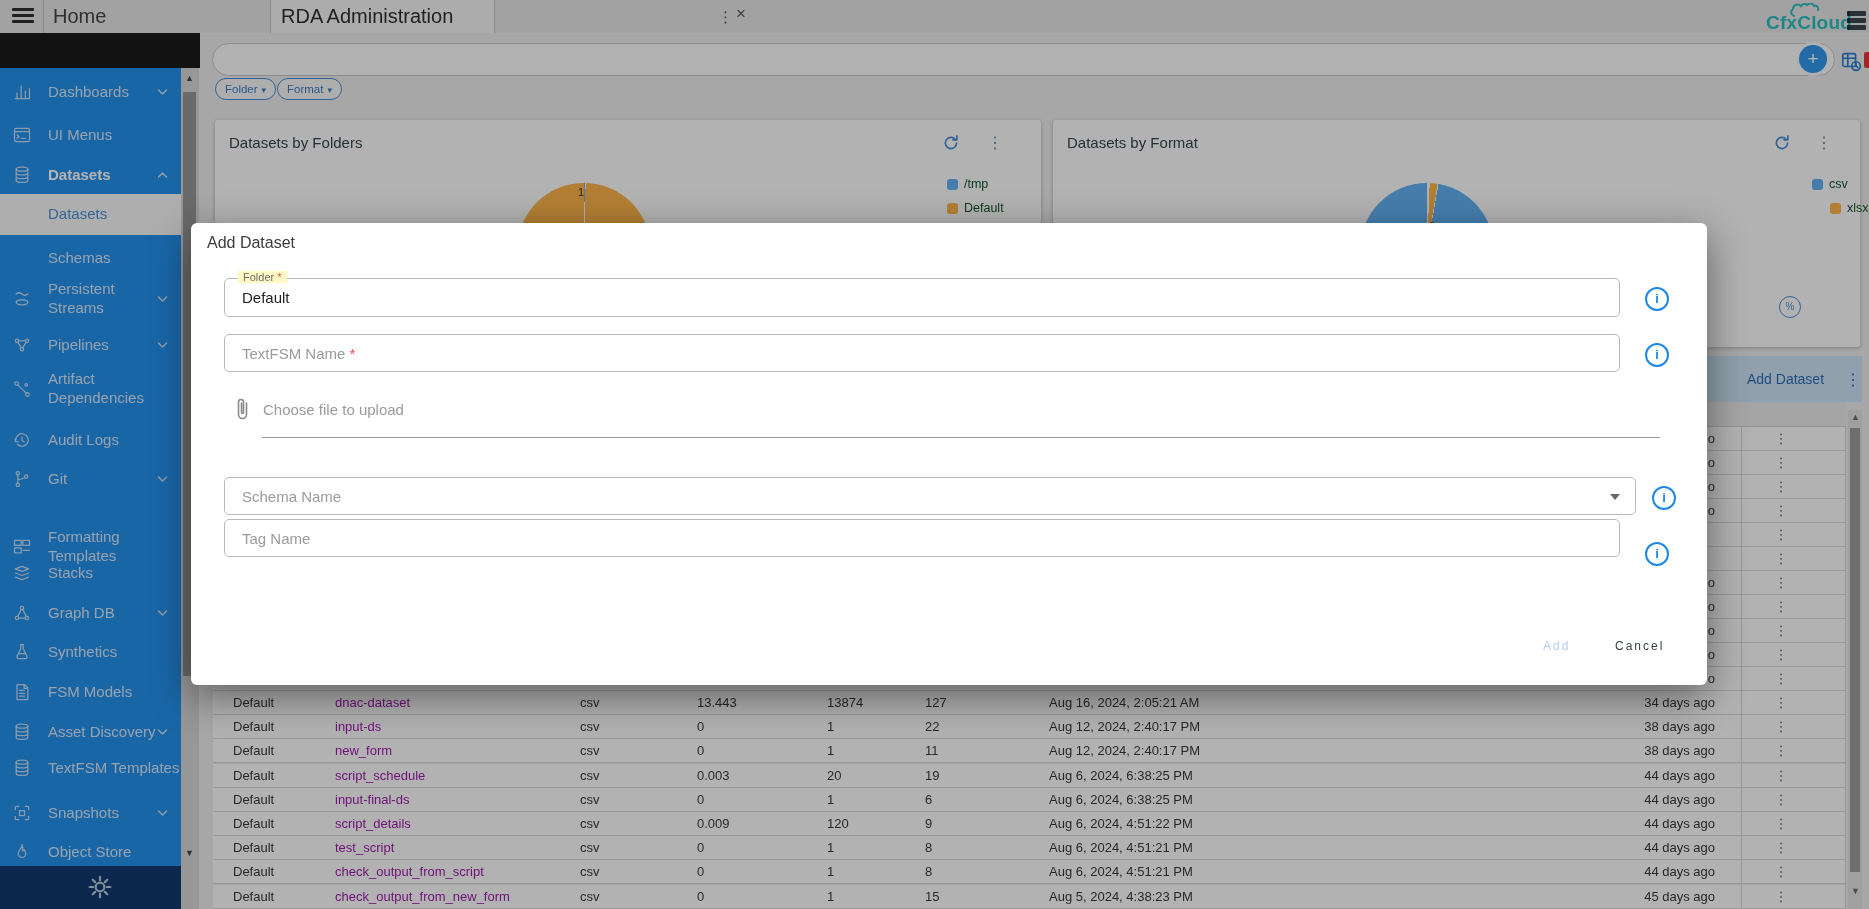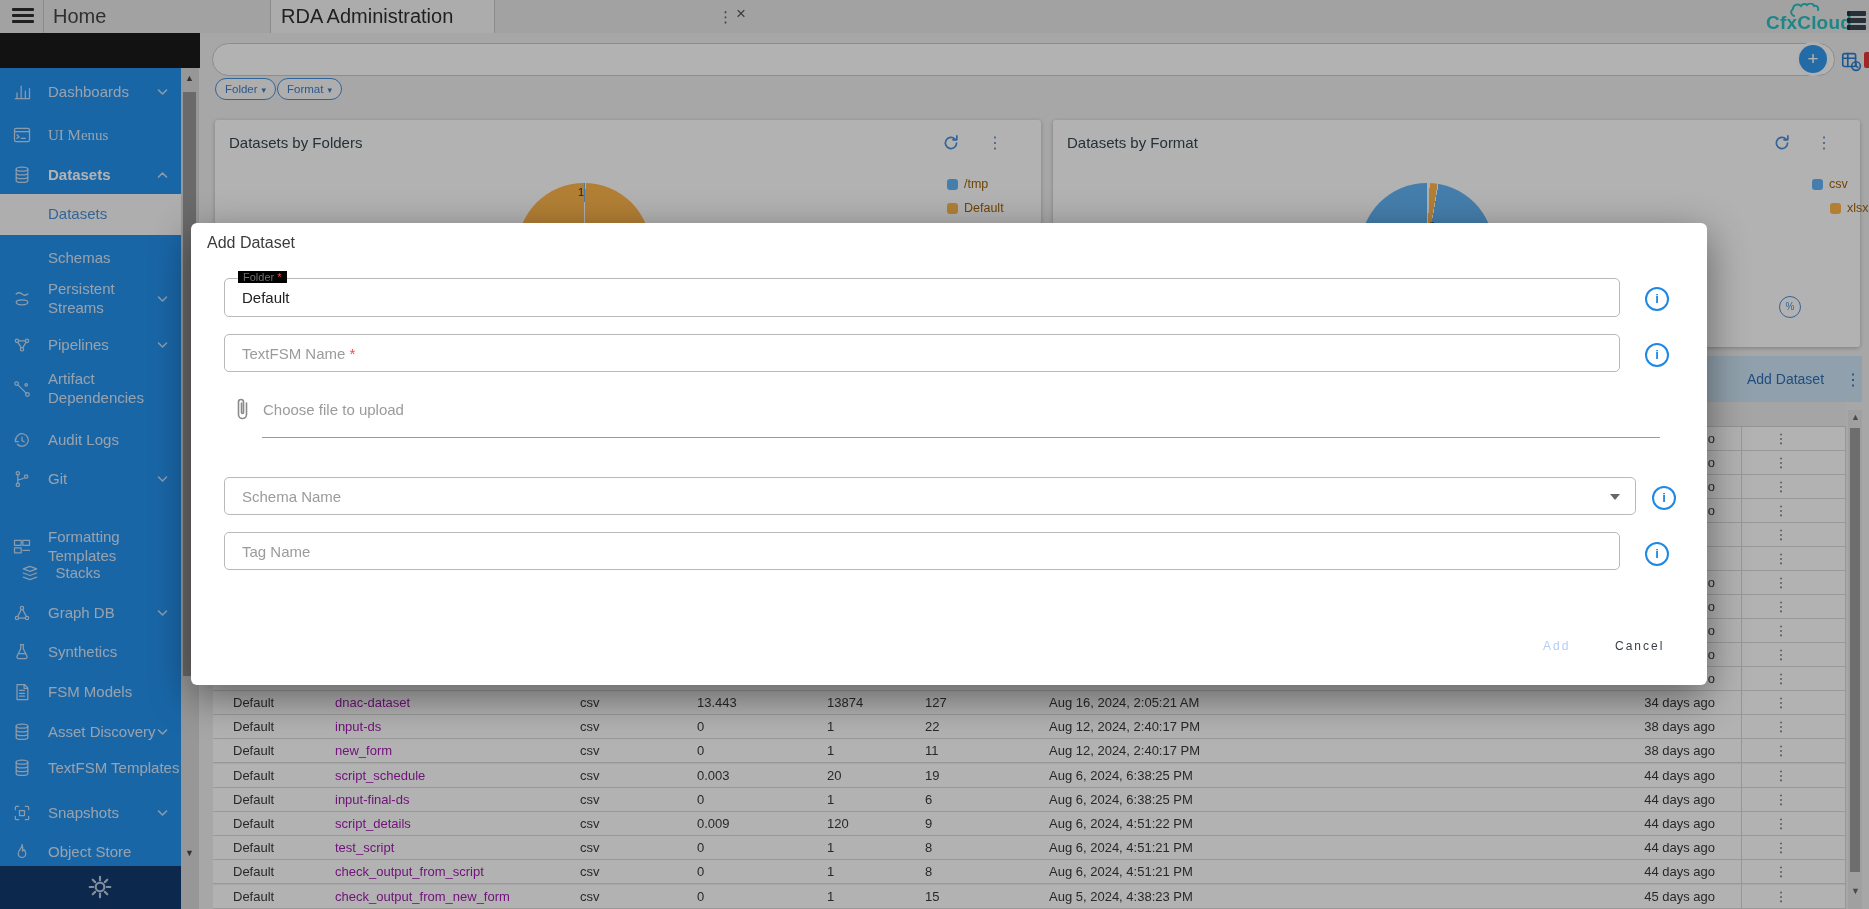--- a/index.html
+++ b/index.html
@@ -59,21 +59,21 @@
   #panel1{left:215px;width:826px;}
   #panel2{left:1053px;width:807px;}
   .ptitle{position:absolute;left:14px;top:14px;font-size:15px;color:#37474f;}
   .picon{position:absolute;top:13px;width:20px;height:20px;cursor:pointer;}
   .pkebab{position:absolute;top:13px;color:#6a8cab;font-size:16px;cursor:pointer;}
   .pie{position:absolute;width:134px;height:134px;border-radius:50%;}
   .pie:after{content:"";position:absolute;left:45px;top:45px;width:44px;height:44px;border-radius:50%;background:#fff;}
   .pielabel{position:absolute;font-size:11px;color:#333;}
   .legend{position:absolute;display:flex;align-items:center;height:16px;cursor:pointer;}
   .legend .sw{width:11px;height:11px;border-radius:3px;margin-right:6px;}
-  .legend .lt{font-size:12.5px;color:#a16207;}
+  .legend .lt{font-size:12.5px;color:#14532d;}
   .pct{position:absolute;width:20px;height:20px;border:1.5px solid #4a90d9;border-radius:50%;
        color:#4a90d9;font-size:10px;text-align:center;line-height:20px;}
   
   #dstoolbar{left:213px;top:356px;width:1649px;height:46px;background:#cfe6f7;}
   #funnel{left:1711px;top:372px;width:17px;height:17px;}
   #addds{left:1747px;top:366px;height:26px;line-height:26px;font-size:14px;color:#2e6fb8;font-weight:500;cursor:pointer;}
   #tbkebab{left:1845px;top:372px;color:#2e6fb8;font-size:16px;}
   #thead{left:213px;top:402px;width:1633px;height:25px;background:#ededed;border-bottom:1px solid #d4d4d4;box-sizing:border-box;}
   .trow{position:absolute;left:213px;width:1633px;height:24px;border-bottom:1px solid #dcdcdc;box-sizing:border-box;background:#fff;}
   .c{position:absolute;top:0;line-height:23px;font-size:13px;color:#3a3a3a;white-space:nowrap;}
@@ -87,21 +87,21 @@
   #tthumb{left:1850px;top:428px;width:10px;height:444px;background:#9e9e9e;}
   
   #overlay{left:0;top:0;width:1869px;height:909px;background:rgba(0,0,0,.30);z-index:40;}
   #modal{left:191px;top:223px;width:1516px;height:462px;background:#fff;border-radius:6px;z-index:50;
          box-shadow:0 12px 40px rgba(0,0,0,.45);}
   #m-title{position:absolute;left:16px;top:11px;font-size:16px;color:#3c3c3c;}
   .mfield{position:absolute;left:33px;width:1396px;height:38px;border:1px solid #b9b9b9;border-radius:5px;
           box-sizing:border-box;background:#fff;cursor:text;}
   .mfield .val{position:absolute;left:17px;top:0;line-height:37px;font-size:15px;color:#222;}
   .mfield .ph{position:absolute;left:17px;top:0;line-height:37px;font-size:15px;color:#9b9b9b;}
-  .flabel{position:absolute;left:13px;top:-8px;background:#000000;padding:0 5px;font-size:11px;color:#6f6f6f;text-align:right;}
+  .flabel{position:absolute;left:13px;top:-8px;background:#fef9c3;padding:0 5px;font-size:11px;color:#6f6f6f;text-align:right;}
   .req{color:#e25353;}
   .iicon{position:absolute;width:20px;height:20px;border:2px solid #1e88e5;border-radius:50%;
          color:#1e88e5;font-size:13px;font-weight:bold;text-align:center;line-height:19px;cursor:pointer;}
   #upl-text{position:absolute;left:72px;top:178px;font-size:15px;color:#9b9b9b;}
   #upl-line{position:absolute;left:71px;top:214px;width:1398px;height:1px;background:#9b9b9b;}
   .caret{position:absolute;right:15px;top:16px;width:0;height:0;border-left:5px solid transparent;
          border-right:5px solid transparent;border-top:6px solid #666;}
   .mbtn{position:absolute;top:410px;height:26px;line-height:26px;font-size:12px;font-weight:500;letter-spacing:2px;cursor:pointer;}
   #btn-add{left:1352px;color:#b5ccf5;cursor:default;}
   #btn-cancel{left:1424px;color:#3a3f45;}
@@ -148,21 +148,21 @@
           </svg>
         </span>
       <span class="slab">Dashboards</span>
       <span class="schev">
           <svg width="11" height="8" viewBox="0 0 11 8">
             <path d="M1.5 2l4 4 4-4"></path>
           </svg>
         </span>
     </div>
 
-    <div class="sitem" style="top:47px;height:40px;font-family:Liberation Serif, serif;">
+    <div class="sitem" style="top:47px;height:40px;">
       <span class="sic">
           <svg class="lineic" viewBox="0 0 24 24">
             <rect x="3" y="4" width="18" height="16" rx="2"></rect>
             <path d="M3 8h18M6 12l2.5 2L6 16M11 16h5"></path>
           </svg>
         </span>
       <span class="slab">UI Menus</span>
     </div>
 
     <div class="sitem bold" style="top:87px;height:40px;">
@@ -264,21 +264,21 @@
           <svg class="lineic" viewBox="0 0 24 24">
             <rect x="3" y="4" width="8" height="6"></rect>
             <rect x="13" y="4" width="8" height="6"></rect>
             <rect x="3" y="13" width="8" height="6"></rect>
             <path d="M13 16h8"></path>
           </svg>
         </span>
       <span class="slab">Formatting Templates</span>
     </div>
 
-    <div class="sitem" style="top:485px;height:40px;justify-content:center;">
+    <div class="sitem" style="top:485px;height:40px;">
       <span class="sic">
           <svg class="lineic" viewBox="0 0 24 24">
             <path d="M4 7l8-3 8 3-8 3-8-3zM4 12l8 3 8-3M4 17l8 3 8-3"></path>
           </svg>
         </span>
       <span class="slab">Stacks</span>
     </div>
 
     <div class="sitem" style="top:525px;height:40px;">
       <span class="sic">
@@ -621,21 +621,21 @@
       </svg>
     <div id="upl-text">Choose file to upload</div>
     <div id="upl-line"></div>
 
     <div class="mfield" style="top:254px;width:1412px;">
       <span class="ph">Schema Name</span>
       <span class="caret"></span>
     </div>
     <div class="iicon" style="left:1461px;top:263px;">i</div>
 
-    <div class="mfield" style="top:309px;">
+    <div class="mfield" style="top:296px;">
       <span class="ph">Tag Name</span>
     </div>
     <div class="iicon" style="left:1454px;top:319px;">i</div>
 
     <div class="mbtn" id="btn-add">Add</div>
     <div class="mbtn" id="btn-cancel">Cancel</div>
   </div>
 
 </div>
 

